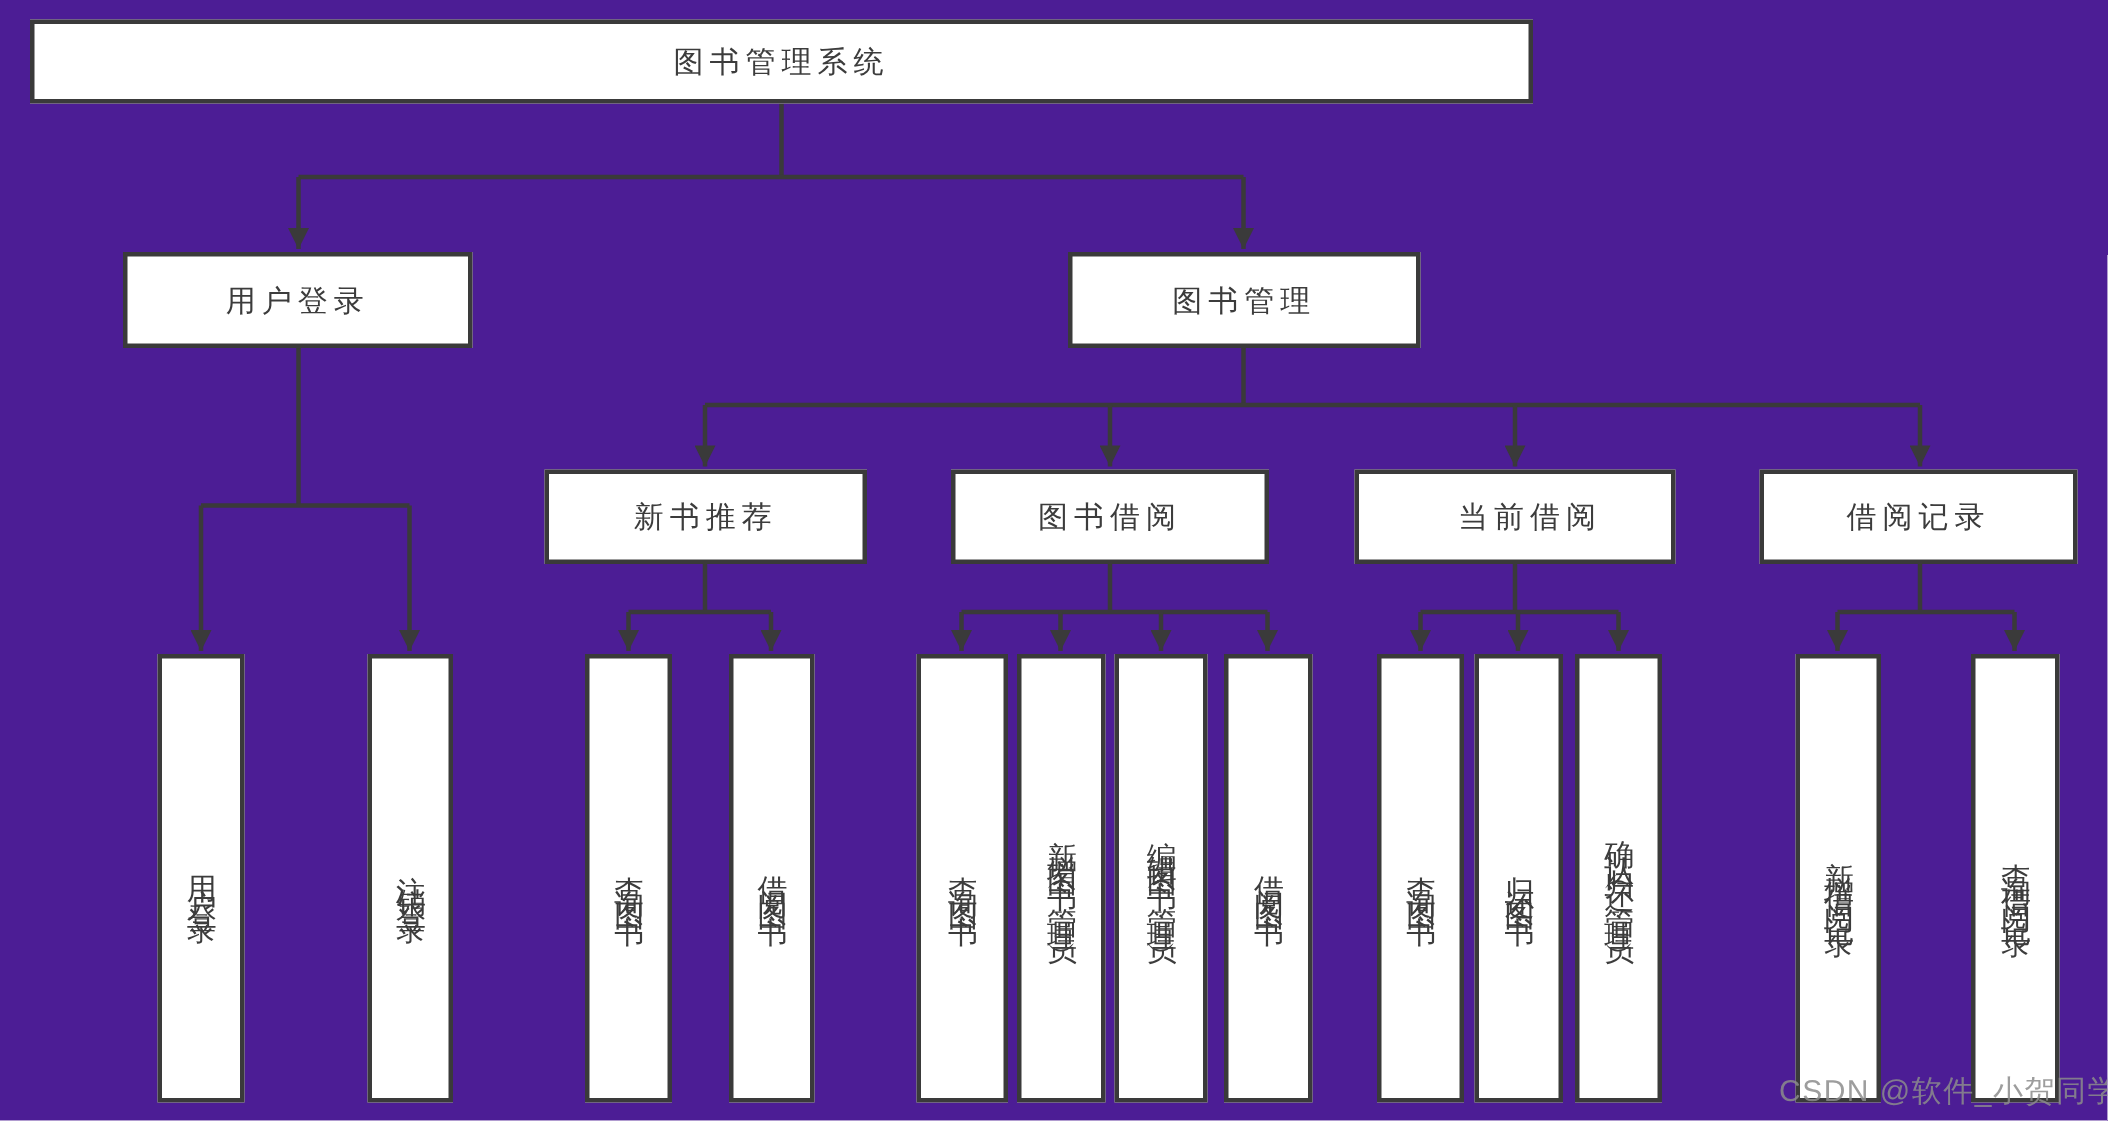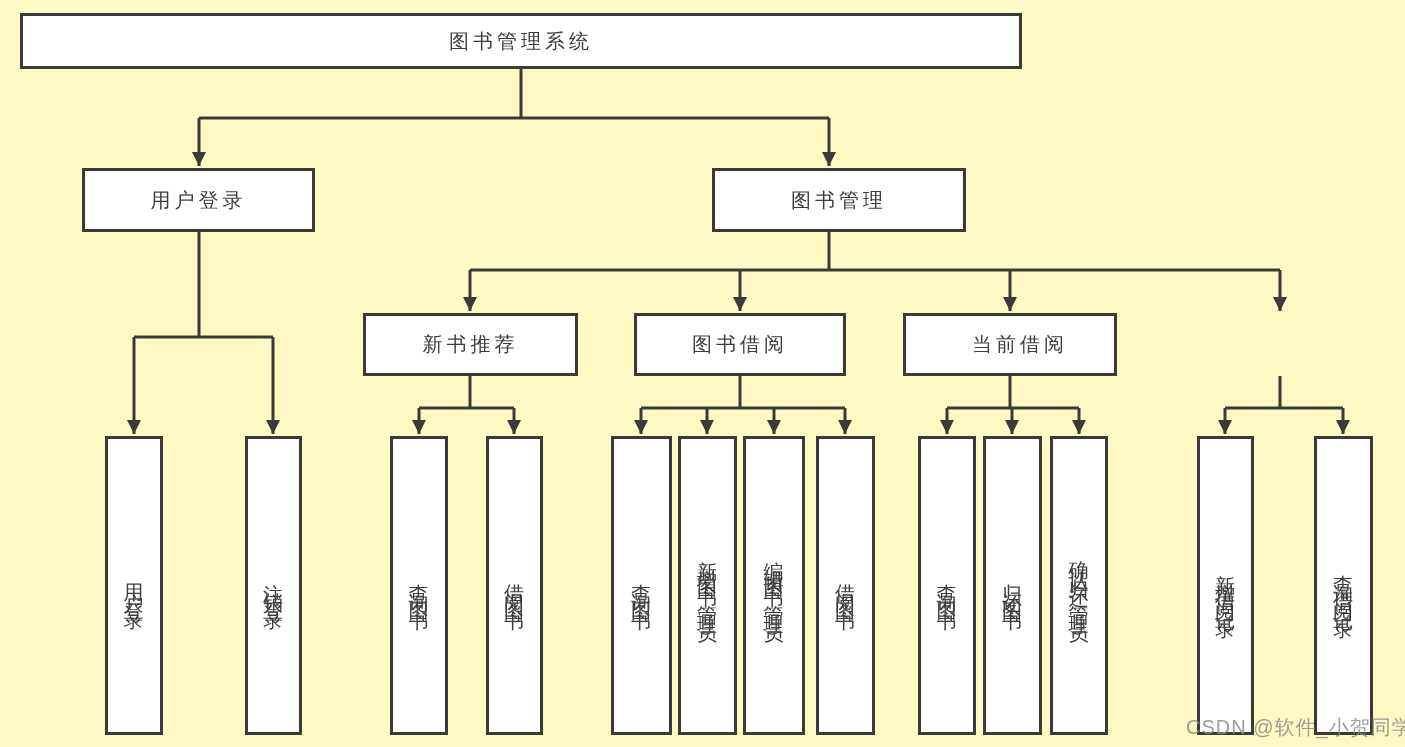--- a/index.html
+++ b/index.html
@@ -5,21 +5,21 @@
   html, body {
     margin: 0;
     padding: 0;
     background: #ffffff;
     font-family: "Liberation Sans", sans-serif;
   }
   #stage {
     position: relative;
     width: 1405px;
     height: 747px;
-    background: #fef9c3;
+    background: #4c1d95;
     overflow: hidden;
   }
   #connectors {
     position: absolute;
     left: 0;
     top: 0;
     z-index: 1;
   }
   .node {
     position: absolute;
@@ -104,25 +104,26 @@
       <path d="M1280,376 V408"></path>
       <path d="M1225,408 H1343"></path>
       <path d="M1225,408 V434" marker-end="url(#arrow)"></path>
       <path d="M1343,408 V434" marker-end="url(#arrow)"></path>
     </g>
   </svg>
 
   <div class="node" style="left:20px; top:13px; width:1002px; height:56px;">图书管理系统</div>
 
   <div class="node" style="left:82px; top:168px; width:233px; height:64px;">用户登录</div>
-  <div class="node" style="left:712px; top:168px; width:254px; height:64px;">图书管理</div>
+  <div class="node" style="left:712px; top:168px; width:235px; height:64px;">图书管理</div>
 
   <div class="node" style="left:634px; top:313px; width:212px; height:63px;">图书借阅</div>
   <div class="node" style="left:363px; top:313px; width:215px; height:63px;">新书推荐</div>
   <div class="node" style="left:903px; top:313px; width:214px; height:63px;padding-left:20px;">当前借阅</div>
+  <div class="node" style="left:1173px; top:313px; width:212px; height:63px;">借阅记录</div>
 
   <div class="node vert" style="left:105px; top:436px; width:58px; height:299px;">用户登录</div>
   <div class="node vert" style="left:245px; top:436px; width:57px; height:299px;">注销登录</div>
 
   <div class="node vert" style="left:390px; top:436px; width:58px; height:299px;">查询图书</div>
   <div class="node vert" style="left:486px; top:436px; width:57px; height:299px;">借阅图书</div>
 
   <div class="node vert" style="left:611px; top:436px; width:61px; height:299px;">查询图书</div>
   <div class="node vert" style="left:678px; top:436px; width:59px; height:299px;">新增图书（管理员）</div>
   <div class="node vert" style="left:743px; top:436px; width:62px; height:299px;">编辑图书（管理员）</div>

